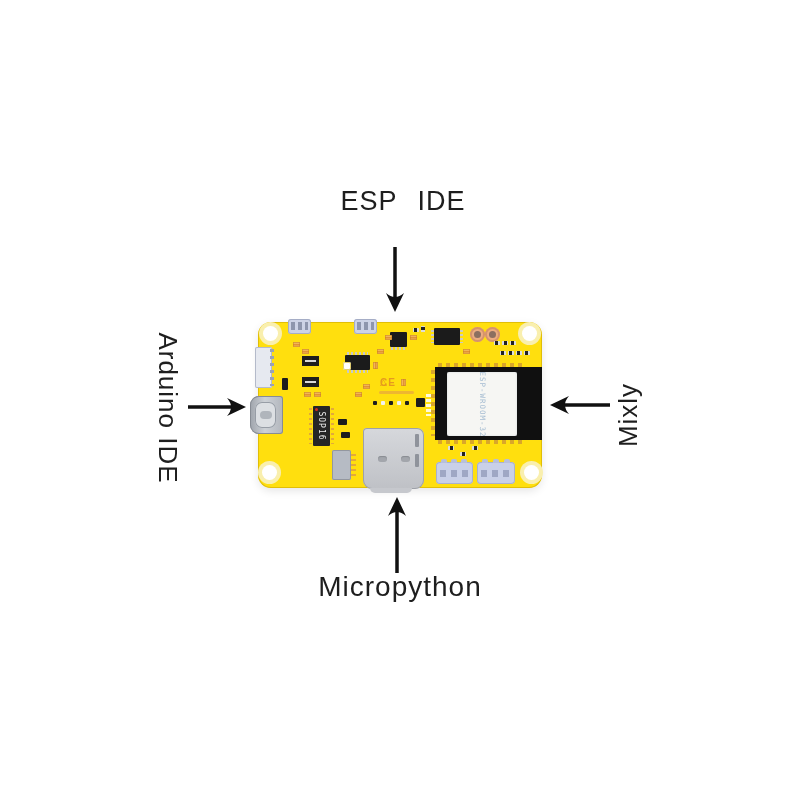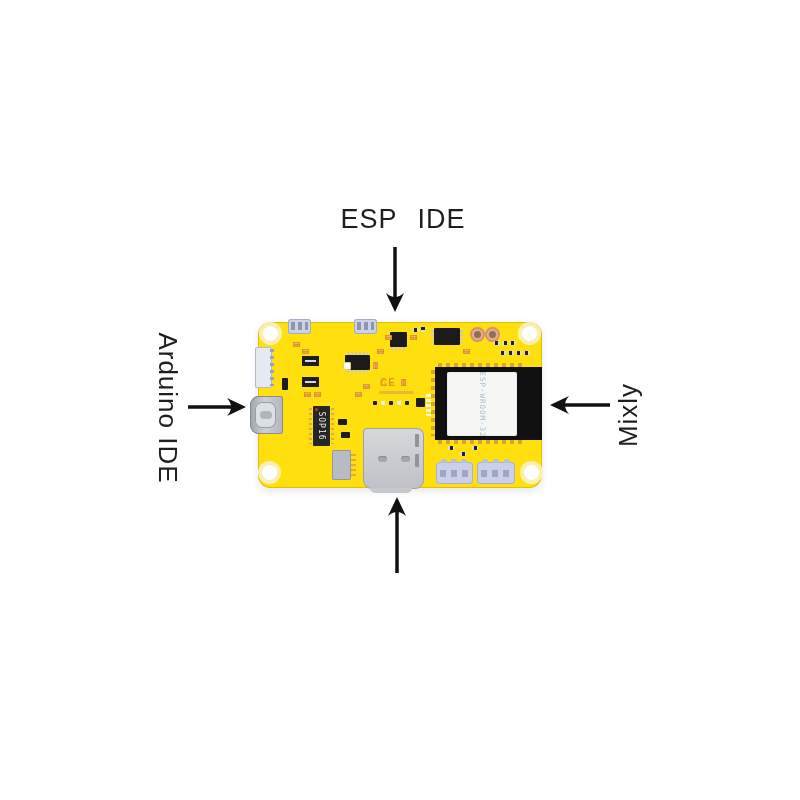--- a/index.html
+++ b/index.html
@@ -1,19 +1,19 @@
 <!DOCTYPE html>
 <html style="--pcb-yellow: #FFDF0E; --module-black: #101010; --module-label-text: #A6BDD2; --copper-button: #ECAC81; --connector-lavender: #C9D0E8; --arrow-black: #111111;"><head>
 <meta charset="utf-8">
 <style>
   html,body{margin:0;padding:0;background:#ffffff;}
   .scene{position:relative;width:800px;height:800px;background:#ffffff;overflow:hidden;
          font-family:"Liberation Sans", sans-serif;color:#1e1e1e;}
   .lbl{position:absolute;font-weight:300;letter-spacing:1px;white-space:nowrap;color:#1e1e1e;}
-  .lbl-top{left:403px;top:204px;transform:translateX(-50%);font-size:27px;word-spacing:0.45em;}
+  .lbl-top{left:403px;top:186px;transform:translateX(-50%);font-size:27px;word-spacing:0.45em;}
   .lbl-bottom{left:400px;top:571px;transform:translateX(-50%);font-size:28px;}
   .lbl-left{left:167px;top:408px;transform:translate(-50%,-50%) rotate(90deg);font-size:26px;}
   .lbl-right{left:628px;top:415px;transform:translate(-50%,-50%) rotate(-90deg);font-size:26px;}
   .arrows{position:absolute;left:0;top:0;pointer-events:none;}
 
   
   .board{position:absolute;left:258px;top:322px;width:284px;height:166px;
          background:var(--pcb-yellow,#FFDF0E);
          border-radius:13px;
          box-shadow:inset 0 0 0 1px rgba(196,158,0,.5), 0 3px 8px rgba(0,0,0,.10);}
@@ -106,20 +106,21 @@
   .wht{background:#f2f2f2;border-radius:1px;}
 </style>
 </head>
 <body>
 
 <div class="scene">
 
   <div class="lbl lbl-top">ESP IDE</div>
   <div class="lbl lbl-left">Arduino IDE</div>
   <div class="lbl lbl-right">Mixly</div>
+  <div class="lbl lbl-bottom">Micropython</div>
 
   <svg class="arrows" width="800" height="800" viewBox="0 0 800 800">
     <g stroke="#111" fill="#111">
       <line x1="395" y1="247" x2="395" y2="299" stroke-width="3.5"></line>
       <path d="M395,312 L386,293 Q395,301 404,293 Z" stroke="none"></path>
     </g>
     <g stroke="#111" fill="#111">
       <line x1="397" y1="573" x2="397" y2="510" stroke-width="3.5"></line>
       <path d="M397,497 L388,516 Q397,508 406,516 Z" stroke="none"></path>
     </g>

